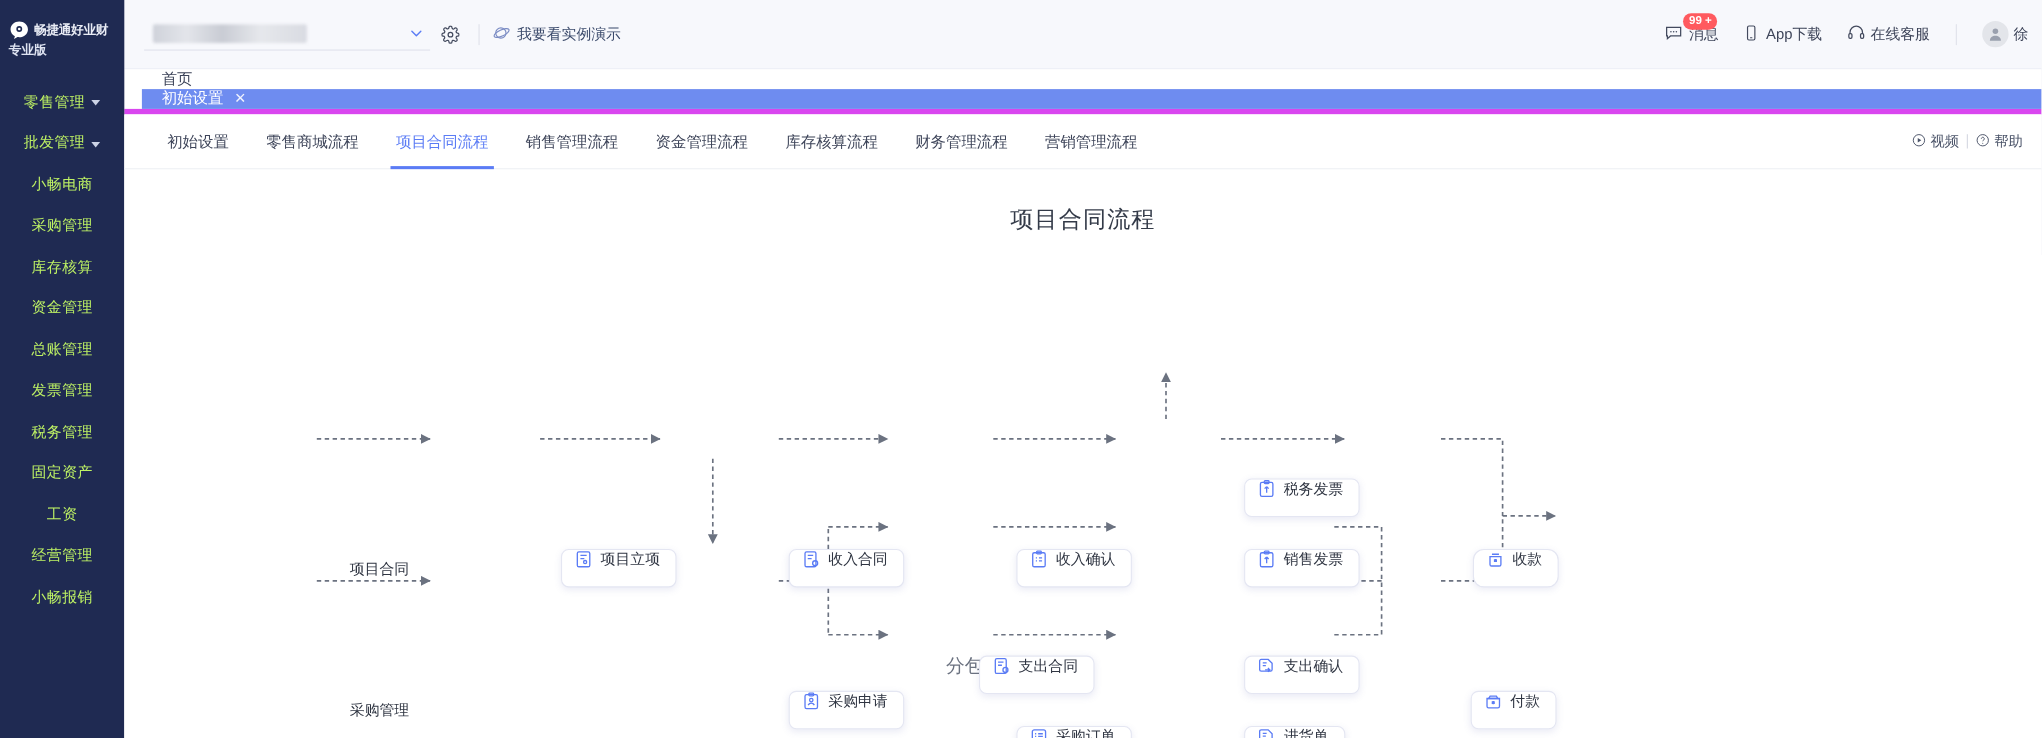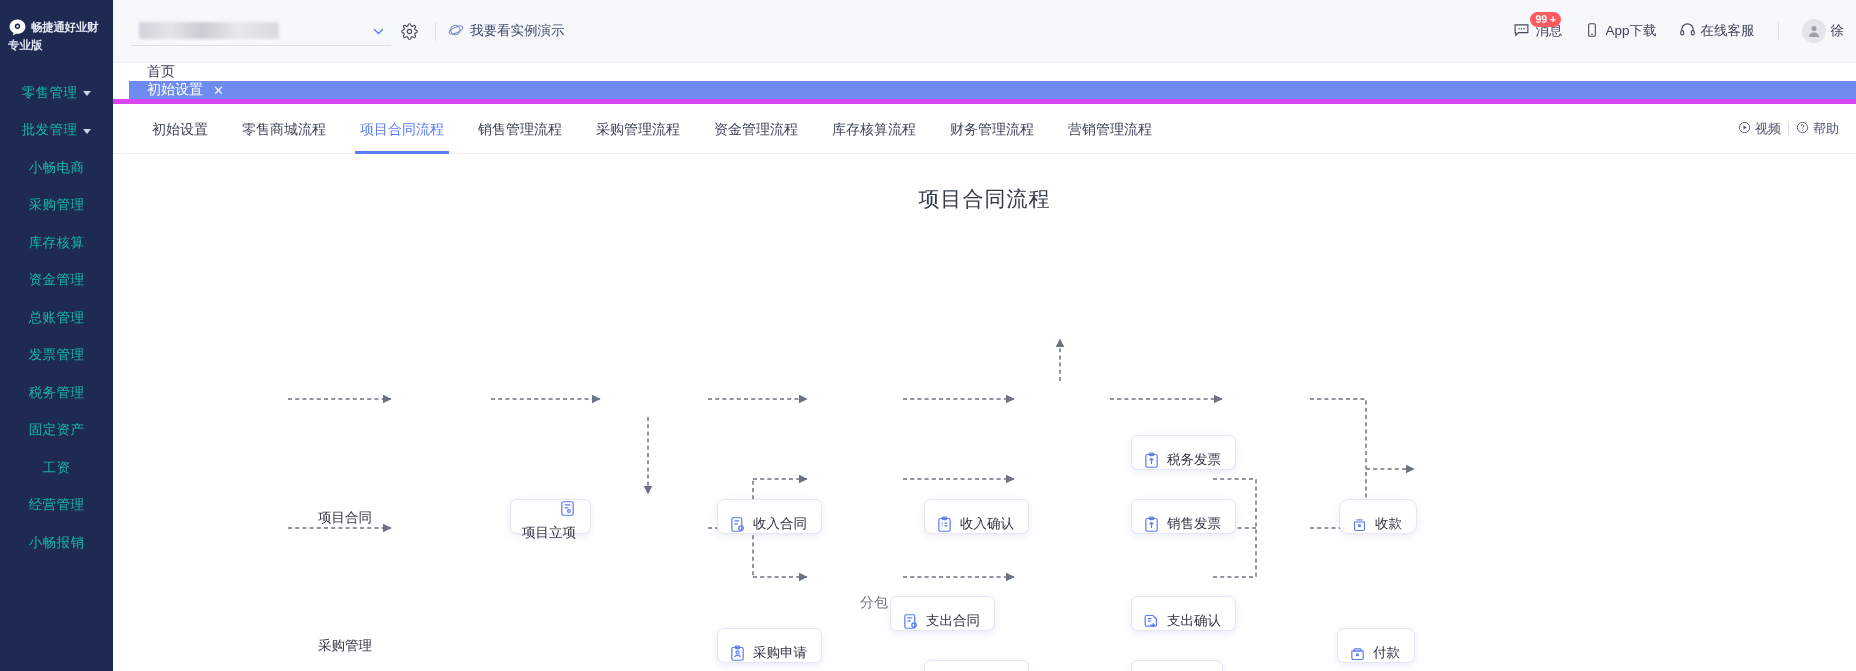--- a/index.html
+++ b/index.html
@@ -33,21 +33,21 @@
     white-space: nowrap; font-weight: 600;
   }
   .logo-sub {
     color: #dfe4f2; font-size: 11.5px; font-weight: 600;
     margin-top: 1px; letter-spacing: 0px;
   }
   .nav { padding-top: 11px; }
   .nav-item {
     height: 37.5px;
     display: flex; align-items: center; justify-content: center;
-    color: #14b8a6; font-size: 13.5px; letter-spacing: .4px;
+    color: #bef264; font-size: 13.5px; letter-spacing: .4px;
     cursor: pointer; gap: 6px;
   }
   .caret {
     width: 0; height: 0;
     border-left: 4.5px solid transparent;
     border-right: 4.5px solid transparent;
     border-top: 5px solid #ccd3e6;
     margin-top: 2px;
   }
 
@@ -163,32 +163,32 @@
     padding-top: 31px; letter-spacing: 1px; font-weight: 500;
   }
   .flow { position: absolute; inset: 0; }
 
   .node {
     position: absolute;
     height: 35px;
     background: #fff;
     border: 1px solid #e4e6f2;
     border-radius: 7px;
-    display: flex; align-items: flex-end;
+    display: flex; align-items: flex-start;
     gap: 7px; padding: 0 14px 0 11px;
     font-size: 13.5px; color: #2f3542;
     box-shadow: 0 2px 7px rgba(92,104,175,.13);
     white-space: nowrap; cursor: pointer;
   }
   .node .ni { width: 17px; height: 17px; flex: 0 0 17px; display: flex; }
   .rowlabel {
     position: absolute; font-size: 13.5px; color: #2f3542; white-space: nowrap;
   }
   .edgelabel {
-    position: absolute; font-size: 14px; color: #6b7280; white-space: nowrap;
+    position: absolute; font-size: 17px; color: #6b7280; white-space: nowrap;
   }
   svg.edges { position: absolute; inset: 0; width: 100%; height: 100%; pointer-events: none; }
 </style>
 </head>
 <body>
 
 <div class="app">
 
   <aside class="sidebar">
     <div class="logo-box">
@@ -330,21 +330,20 @@
         <span>初始设置</span>
         <span class="x">✕</span>
       </div>
     </div>
 
     <div class="subtabs">
       <div class="stab"><span>初始设置</span></div>
       <div class="stab"><span>零售商城流程</span></div>
       <div class="stab active"><span>项目合同流程</span></div>
       <div class="stab"><span>销售管理流程</span></div>
-      <div class="stab"><span>采购管理流程</span></div>
       <div class="stab"><span>资金管理流程</span></div>
       <div class="stab"><span>库存核算流程</span></div>
       <div class="stab"><span>财务管理流程</span></div>
       <div class="stab"><span>营销管理流程</span></div>
       <div class="subtabs-right">
         <span class="srl">
           <span>
             <svg viewBox="0 0 24 24" width="13" height="13" fill="none" stroke="#4a5368" stroke-width="1.6">
               <circle cx="12" cy="12" r="9.5"></circle>
                 <path d="M10 8.3l6 3.7-6 3.7z" fill="#4a5368" stroke="none"></path>
@@ -423,21 +422,21 @@
 
             <line x1="1253" y1="315" x2="1301" y2="315"></line>
           </g>
         </svg>
 
         <div class="rowlabel" style="left:205px; top:355px;">项目合同</div>
         <div class="rowlabel" style="left:205px; top:483px;">采购管理</div>
 
         <div class="edgelabel" style="left:747px; top:440px;">分包</div>
 
-        <div class="node" style="left:397px; top:345px;flex-direction:column;">
+        <div class="node" style="left:397px; top:345px;">
           <span class="ni">
             <svg viewBox="0 0 24 24" width="17" height="17" fill="none" stroke="#5b7cf5" stroke-width="1.7">
               <rect x="4" y="2.5" width="16" height="19" rx="2"></rect>
                 <path d="M8 7h8M8 11h5"></path>
                 <circle cx="14" cy="15.5" r="2"></circle>
             </svg>
           </span>
           <span>项目立项</span>
         </div>
 

